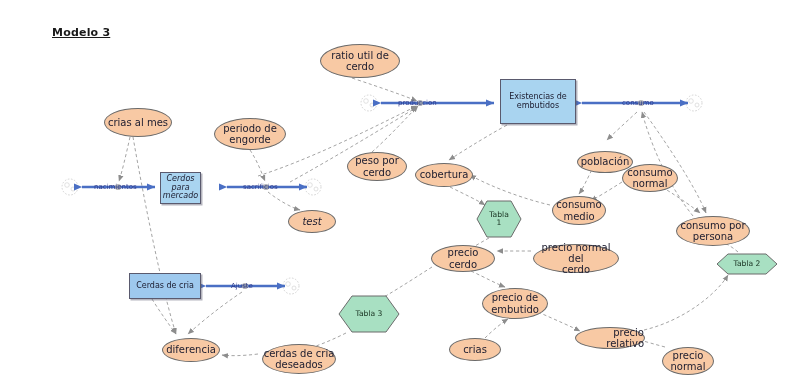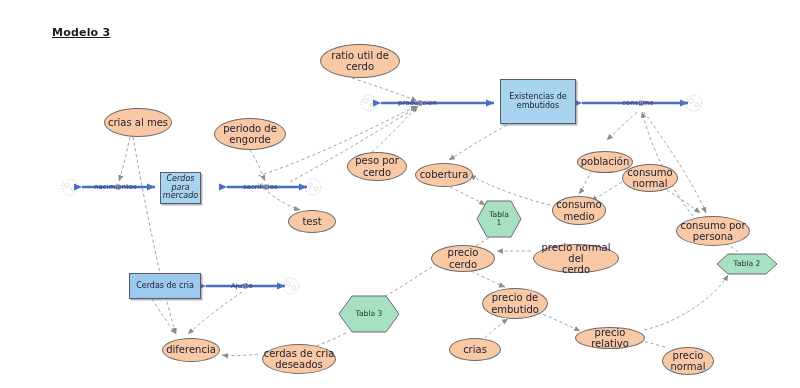--- a/index.html
+++ b/index.html
@@ -143,21 +143,21 @@
 medio</div>
 
 <div class="node table-node" style="left:476px;top:200px;width:46px;height:38px;">
   <svg width="46" height="38" viewBox="0 0 46 38">
     <polygon points="11,1 35,1 45,19 35,37 11,37 1,19" fill="#a8e0c2" stroke="#6b6b6b" stroke-width="1"></polygon>
   </svg>
   <span class="hexlabel">Tabla
 1</span>
 </div>
 
-<div class="node aux" style="left:288px;top:210px;width:48px;height:23px;">test</div>
+<div class="node aux" style="left:288px;top:210px;width:48px;height:23px;font-style:italic;">test</div>
 <div class="node aux" style="left:676px;top:216px;width:74px;height:30px;">consumo por
 persona</div>
 <div class="node aux" style="left:533px;top:237px;width:86px;height:29px;margin-top:7px;">precio normal del
 cerdo</div>
 <div class="node aux" style="left:431px;top:245px;width:64px;height:27px;text-align:center;">precio cerdo</div>
 
 <div class="node table-node" style="left:716px;top:253px;width:62px;height:22px;">
   <svg width="62" height="22" viewBox="0 0 62 22">
     <polygon points="12,1 50,1 61,11 50,21 12,21 1,11" fill="#a8e0c2" stroke="#6b6b6b" stroke-width="1"></polygon>
   </svg>
@@ -168,19 +168,19 @@
 <div class="node aux" style="left:482px;top:288px;width:66px;height:31px;">precio de
 embutido</div>
 
 <div class="node table-node" style="left:338px;top:295px;width:62px;height:38px;">
   <svg width="62" height="38" viewBox="0 0 62 38">
     <polygon points="14,1 48,1 61,19 48,37 14,37 1,19" fill="#a8e0c2" stroke="#6b6b6b" stroke-width="1"></polygon>
   </svg>
   <span class="hexlabel">Tabla 3</span>
 </div>
 
-<div class="node aux" style="left:575px;top:327px;width:70px;height:22px;">precio relativo</div>
+<div class="node aux" style="left:575px;top:327px;width:70px;height:22px;text-align:right;">precio relativo</div>
 <div class="node aux" style="left:162px;top:338px;width:58px;height:24px;">diferencia</div>
 <div class="node aux" style="left:449px;top:338px;width:52px;height:23px;">crias</div>
 <div class="node aux" style="left:262px;top:344px;width:74px;height:30px;">cerdas de cria
 deseados</div>
 <div class="node aux" style="left:662px;top:347px;width:52px;height:28px;">precio
 normal</div>
 
 </body></html>

